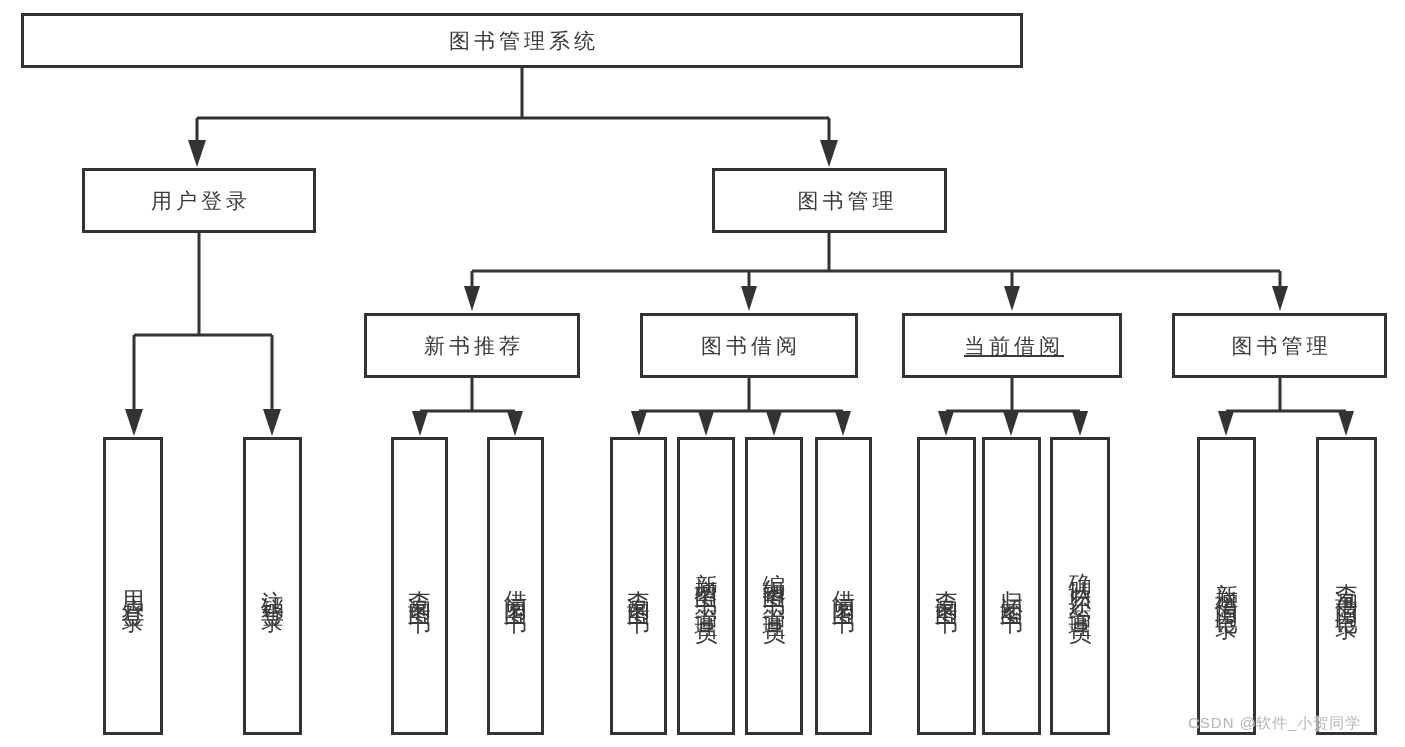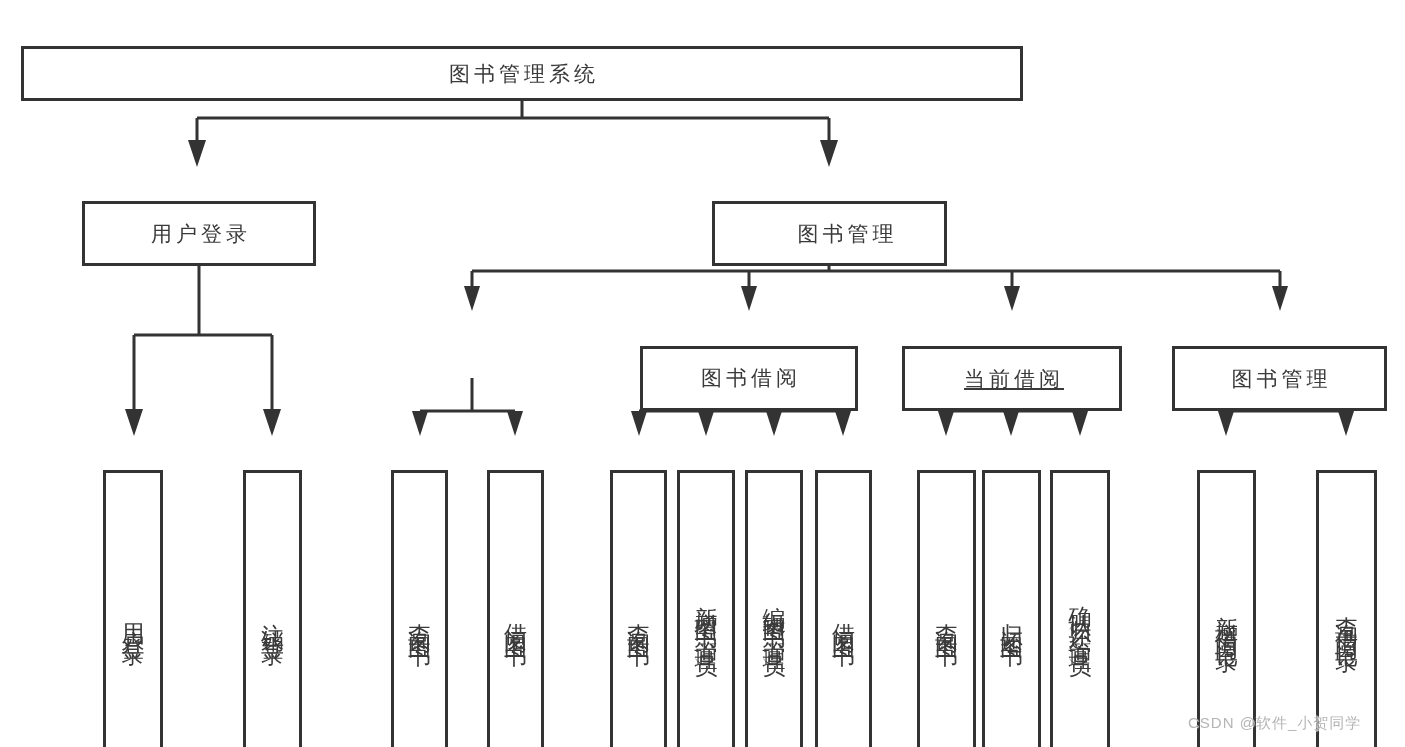--- a/index.html
+++ b/index.html
@@ -25,21 +25,20 @@
   .box {
     position: absolute;
     box-sizing: border-box;
     border: 3px solid #333333;
     background: #ffffff;
     display: flex;
     align-items: center;
     justify-content: center;
     white-space: nowrap;
     line-height: 1;
-    margin-top: 33px;
   }
   .box.h {
     font-size: 21px;
     letter-spacing: 4px;
     text-indent: 4px;
   }
   .box.v {
     writing-mode: vertical-rl;
     text-orientation: mixed;
     font-size: 23px;
@@ -108,21 +107,22 @@
       <polygon points="1218,411 1234,411 1226,436"></polygon>
       <polygon points="1338,411 1354,411 1346,436"></polygon>
     </g>
   </svg>
 
   <div class="box h" style="left:21px; top:13px; width:1002px; height:55px;">图书管理系统</div>
 
   <div class="box h" style="left:82px; top:168px; width:234px; height:65px;">用户登录</div>
   <div class="box h" style="left:712px; top:168px; width:235px; height:65px;padding-left:32px;">图书管理</div>
 
-  <div class="box h" style="left:640px; top:313px; width:218px; height:65px;font-family:Liberation Serif, serif;">图书借阅</div>
+  <div class="box h" style="left:364px; top:313px; width:216px; height:65px;">新书推荐</div>
+  <div class="box h" style="left:640px; top:313px; width:218px; height:65px;">图书借阅</div>
   <div class="box h" style="left:902px; top:313px; width:220px; height:65px;text-decoration:underline;">当前借阅</div>
   <div class="box h" style="left:1172px; top:313px; width:215px; height:65px;">图书管理</div>
 
   <div class="box v" style="left:103px; top:437px; width:60px; height:298px;">用户登录</div>
   <div class="box v" style="left:243px; top:437px; width:59px; height:298px;">注销登录</div>
 
   <div class="box v" style="left:391px; top:437px; width:57px; height:298px;">查询图书</div>
   <div class="box v" style="left:487px; top:437px; width:57px; height:298px;">借阅图书</div>
 
   <div class="box v" style="left:610px; top:437px; width:57px; height:298px;">查询图书</div>

